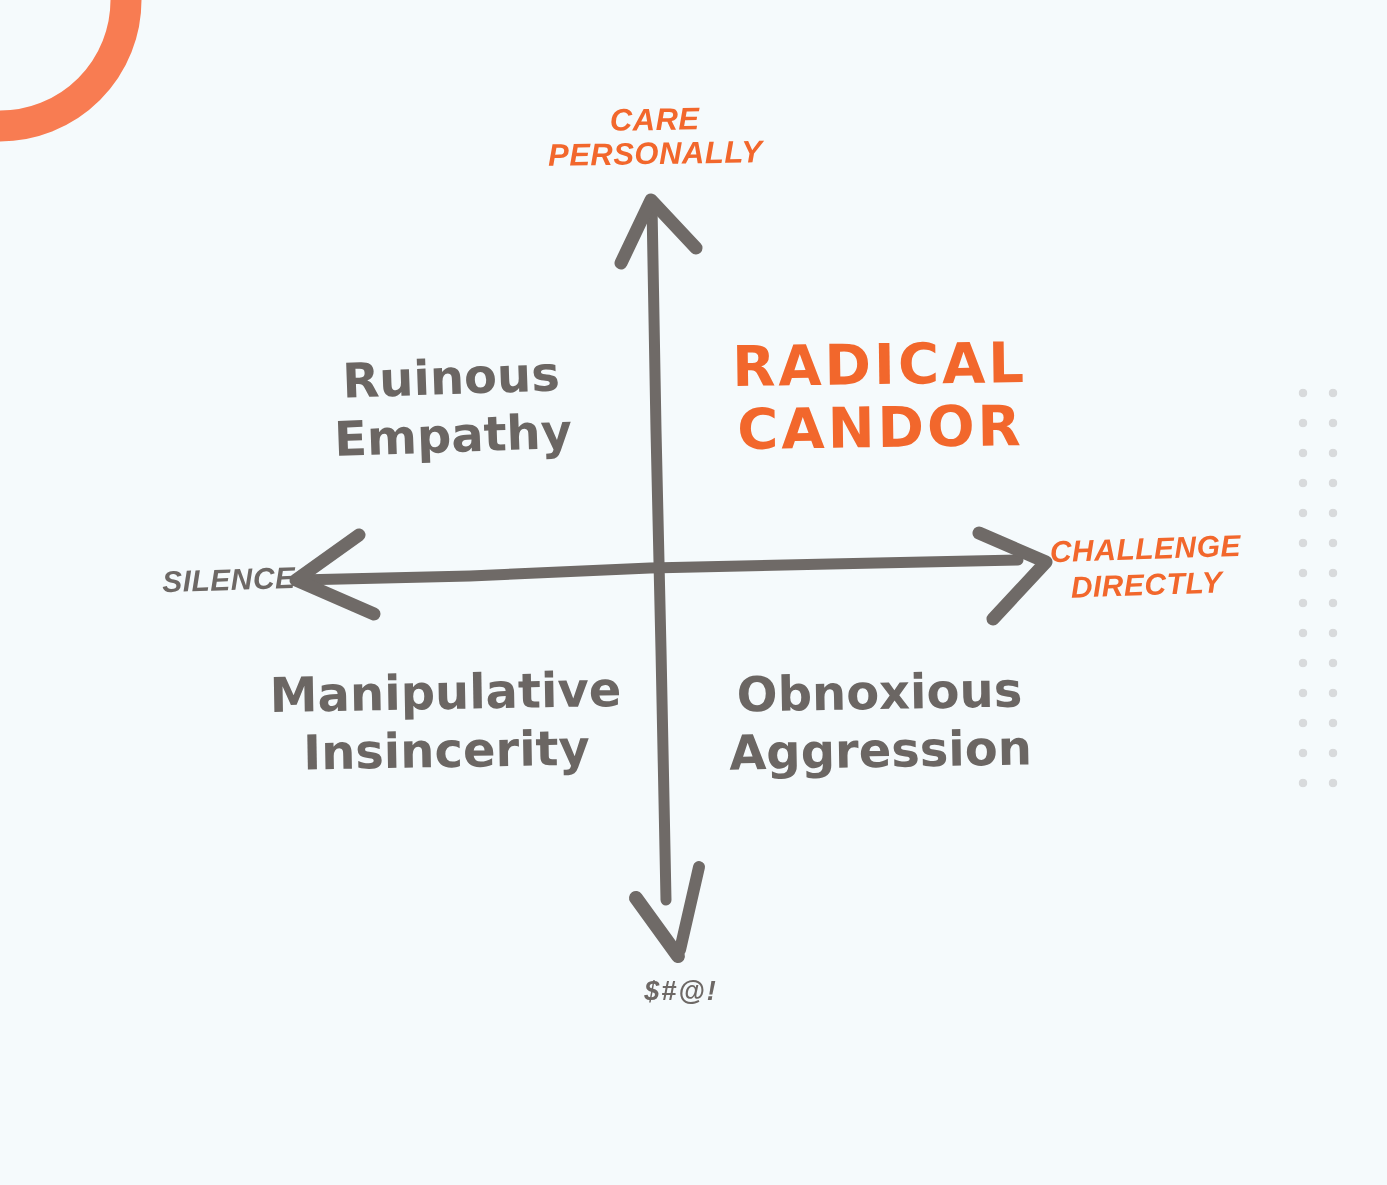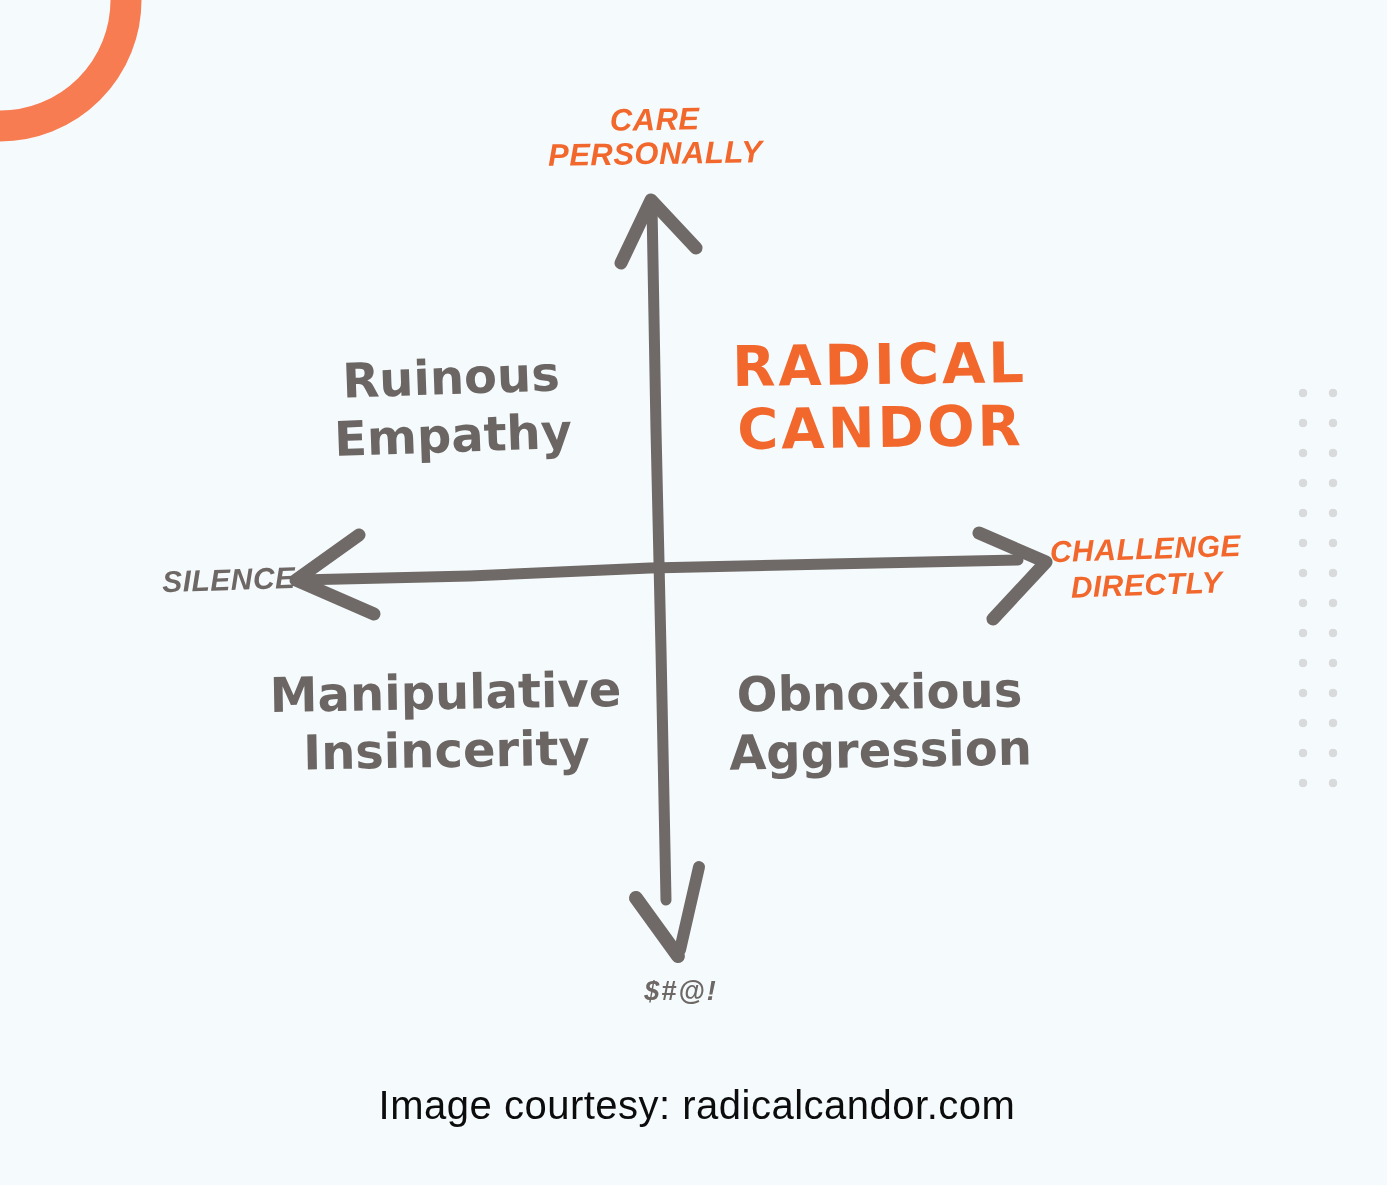--- a/index.html
+++ b/index.html
@@ -150,15 +150,14 @@
   <div class="label hand manipulative">
     <span class="line">Manipulative</span>
     <span class="line">Insincerity</span>
   </div>
 
   <div class="label hand obnoxious">
     <span class="line">Obnoxious</span>
     <span class="line">Aggression</span>
   </div>
 
-  <div class="label caption">Image courtesy: radicalcandor.com</div>
 
 </div>
 
 </body></html>

